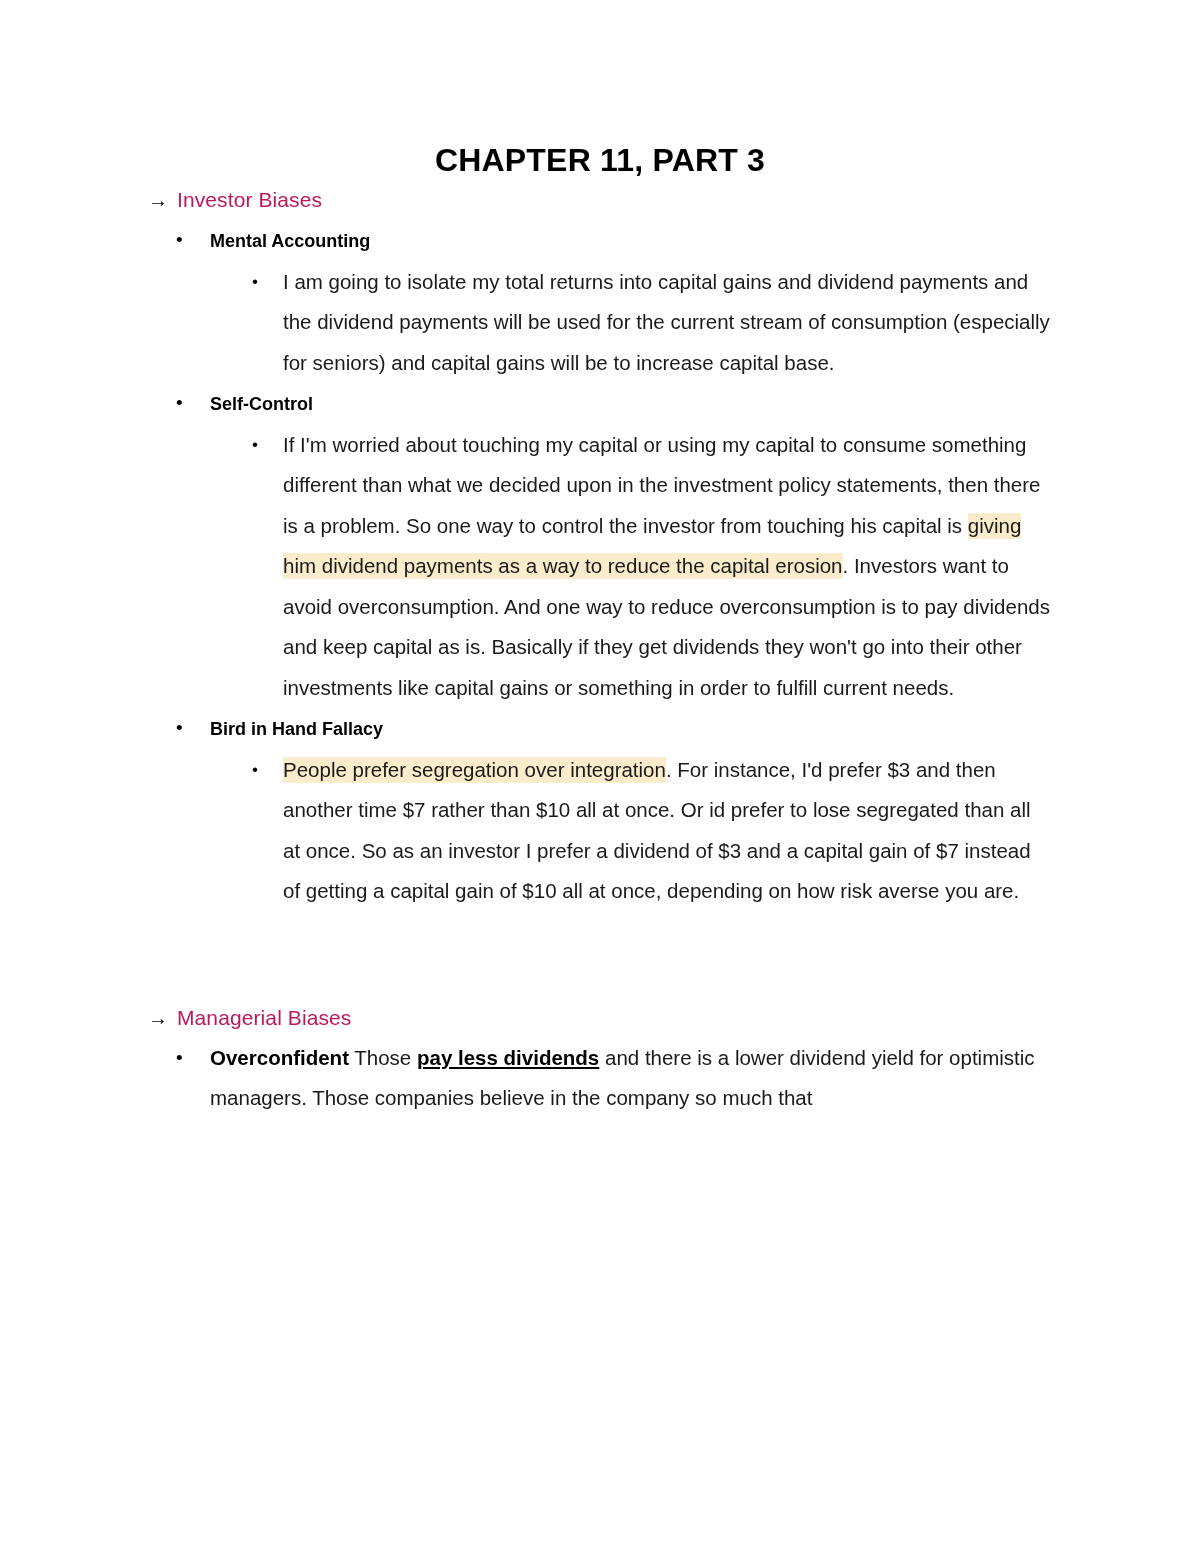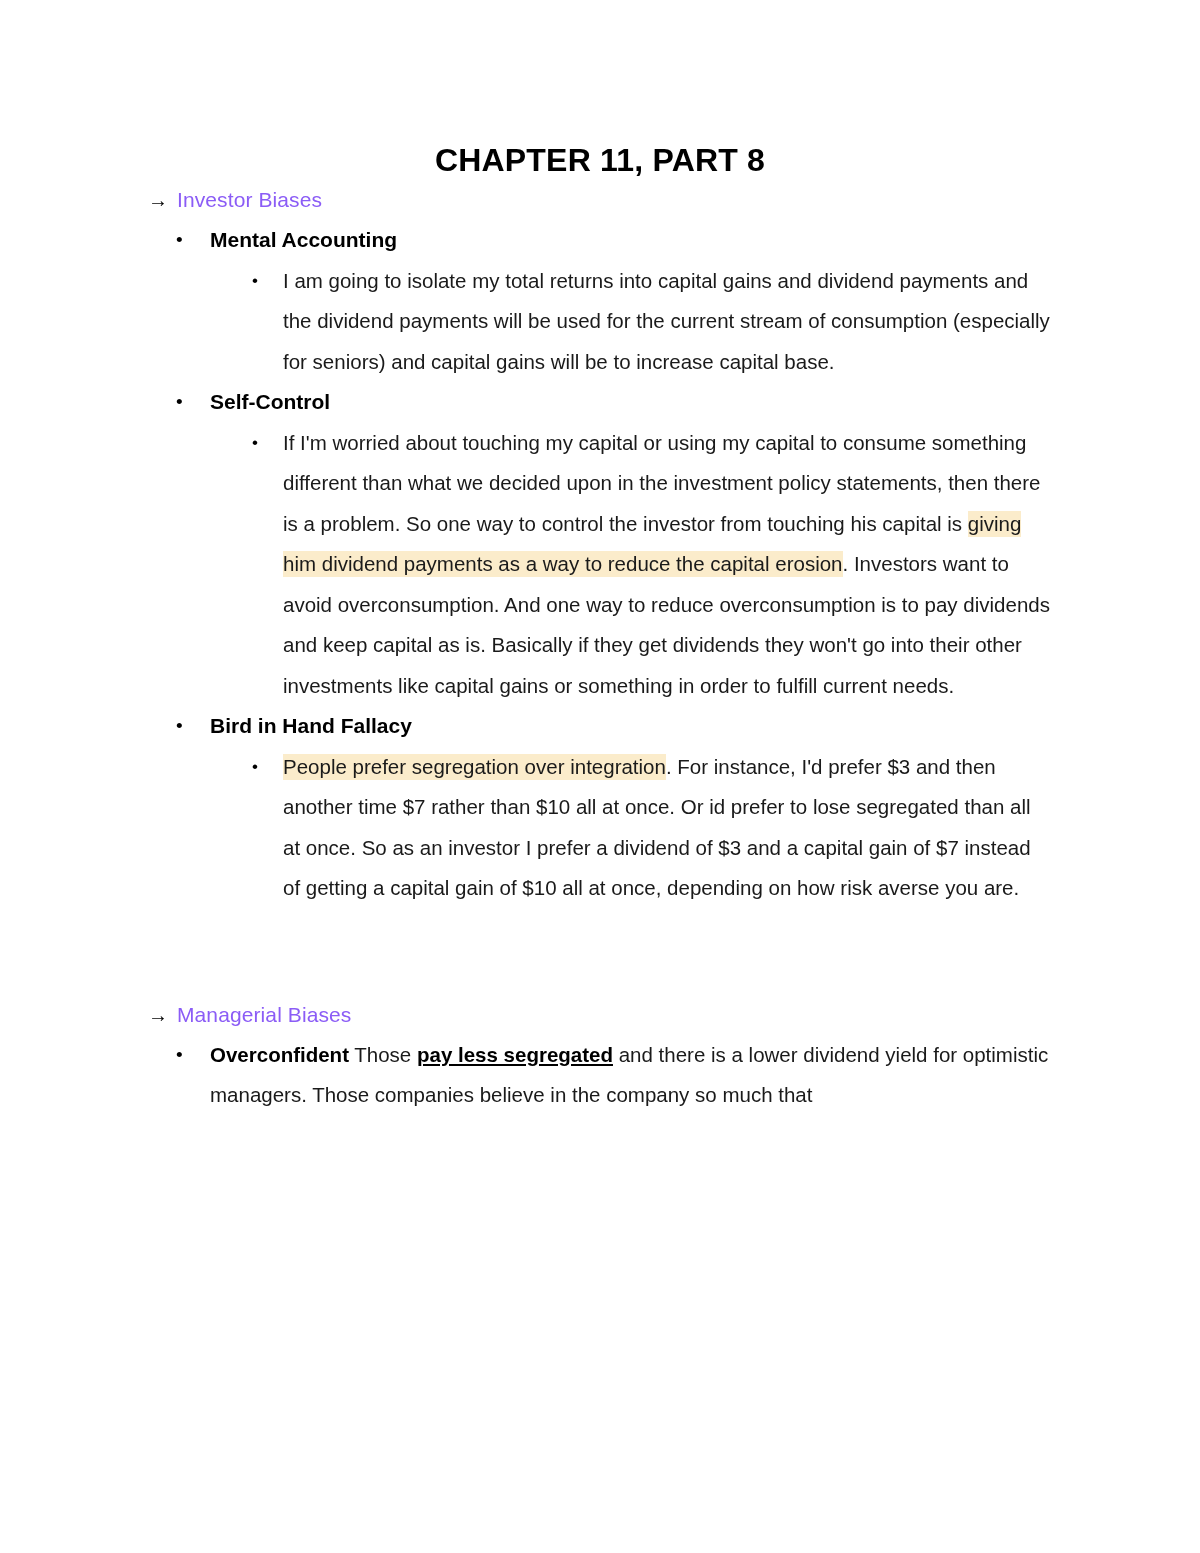--- a/index.html
+++ b/index.html
@@ -46,21 +46,21 @@
     font-size: 21px;
     line-height: 40px;
   }
   .section-heading .arrow {
     color: #000000;
     font-size: 20px;
     margin-right: 9px;
     flex: 0 0 auto;
   }
   .section-heading .heading-label {
-    color: #8b5cf6;
+    color: #be185d;
     font-size: 21px;
     letter-spacing: 0.1px;
   }
 
   
   ul.lvl1, ul.lvl2 {
     list-style: none;
     margin: 0;
     padding: 0;
   }
@@ -116,30 +116,30 @@
   .hl {
     background-color: #fbeccb;
     box-decoration-break: clone;
     -webkit-box-decoration-break: clone;
     padding: 1px 0 2px 0;
   }
 
   .lvl1-header {
     font-weight: bold;
     color: #000000;
-    font-size: 21px;
+    font-size: 18px;
   }
   .spacer-lg { height: 86px; }
 </style>
 </head>
 <body>
 
 <div class="page">
 
-  <h1 class="doc-title">CHAPTER 11, PART 8</h1>
+  <h1 class="doc-title">CHAPTER 11, PART 3</h1>
 
   <div class="section-heading">
     <span class="arrow">→</span>
     <span class="heading-label">Investor Biases</span>
   </div>
 
   <ul class="lvl1">
 
     <li>
       <span class="lvl1-header">Mental Accounting</span>
@@ -172,17 +172,17 @@
 
   <div class="spacer-lg"></div>
 
   <div class="section-heading">
     <span class="arrow">→</span>
     <span class="heading-label">Managerial Biases</span>
   </div>
 
   <ul class="lvl1">
     <li>
-      <span><span class="b">Overconfident</span><span> Those </span><span class="bu">pay less segregated</span><span> and there is a lower dividend yield for optimistic managers. Those companies believe in the company so much that</span></span>
+      <span><span class="b">Overconfident</span><span> Those </span><span class="bu">pay less dividends</span><span> and there is a lower dividend yield for optimistic managers. Those companies believe in the company so much that</span></span>
     </li>
   </ul>
 
 </div>
 
 </body></html>

